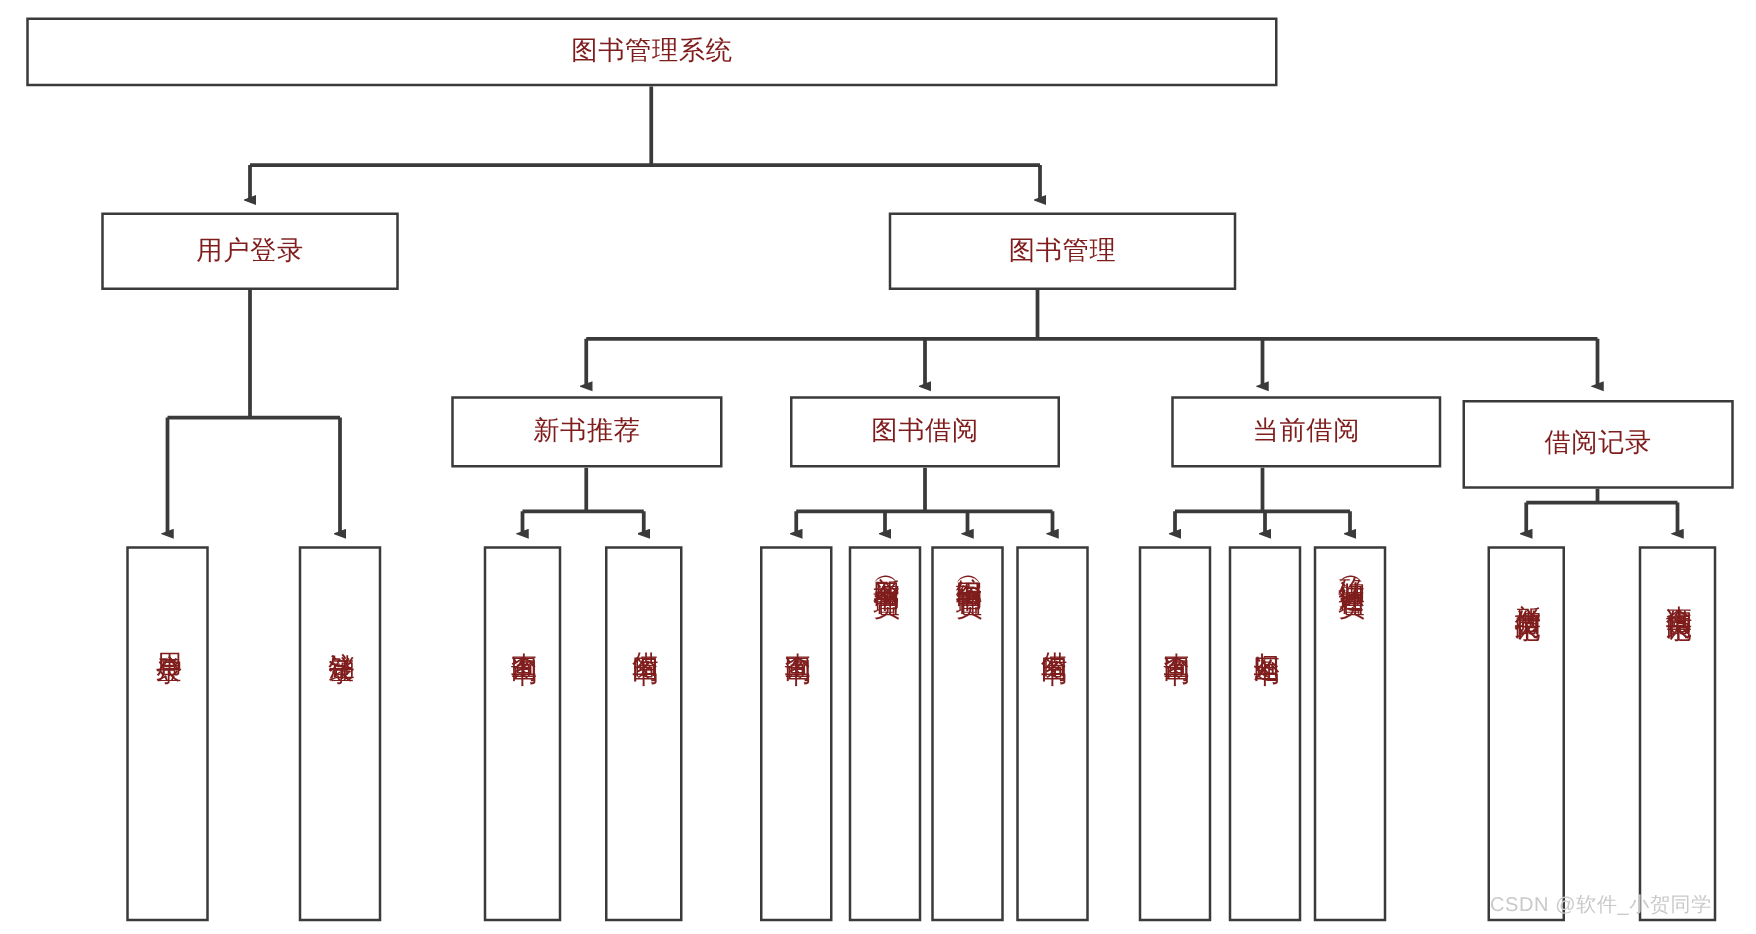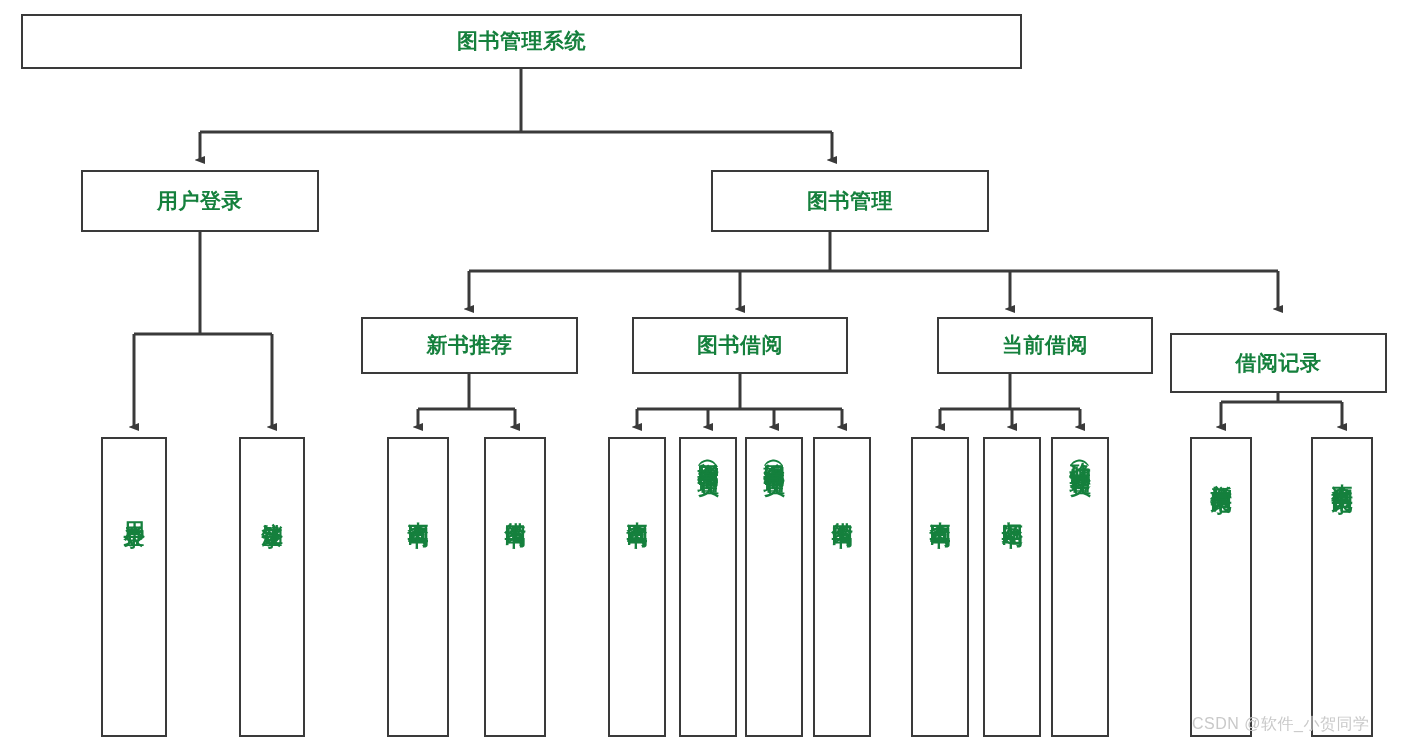--- a/index.html
+++ b/index.html
@@ -28,26 +28,25 @@
   .node {
     position: absolute;
     box-sizing: border-box;
     background: #ffffff;
     border: 2px solid #3a3a3a;
     display: flex;
     align-items: center;
     justify-content: center;
   }
   .node .label {
-    color: #15803d;
+    color: #7f1d1d;
     font-size: 21px;
     line-height: 1.18;
     letter-spacing: 0.5px;
     white-space: nowrap;
-    font-weight: bold;
   }
   
   .node.horiz .label {
     writing-mode: horizontal-tb;
   }
   
   .node.vert {
     align-items: flex-start;
     justify-content: center;
     padding-top: 14px;
@@ -140,21 +139,21 @@
 
   <div class="node horiz" style="left:361px; top:317px; width:217px; height:57px;text-align:center;">
     <span class="label">新书推荐</span>
   </div>
   <div class="node horiz" style="left:632px; top:317px; width:216px; height:57px;">
     <span class="label">图书借阅</span>
   </div>
   <div class="node horiz" style="left:902px; top:317px; width:216px; height:57px;margin-left:35px;">
     <span class="label">当前借阅</span>
   </div>
-  <div class="node horiz" style="left:1170px; top:333px; width:217px; height:60px;">
+  <div class="node horiz" style="left:1170px; top:320px; width:217px; height:71px;">
     <span class="label">借阅记录</span>
   </div>
 
   <div class="node vert" style="left:101px; top:437px; width:66px; height:300px; padding-top:66px;">
     <span class="label">用户登录</span>
   </div>
   <div class="node vert" style="left:239px; top:437px; width:66px; height:300px; padding-top:66px;">
     <span class="label">注销登录</span>
   </div>
 

